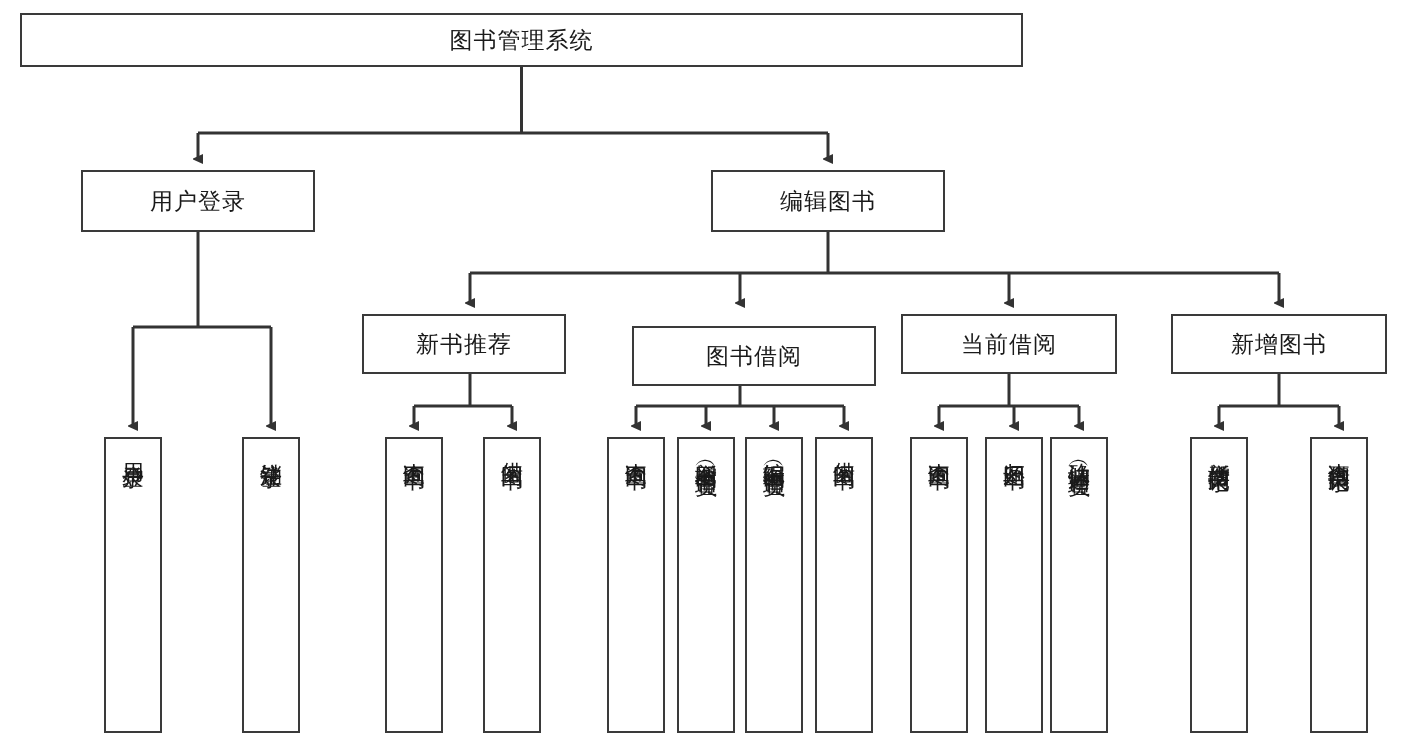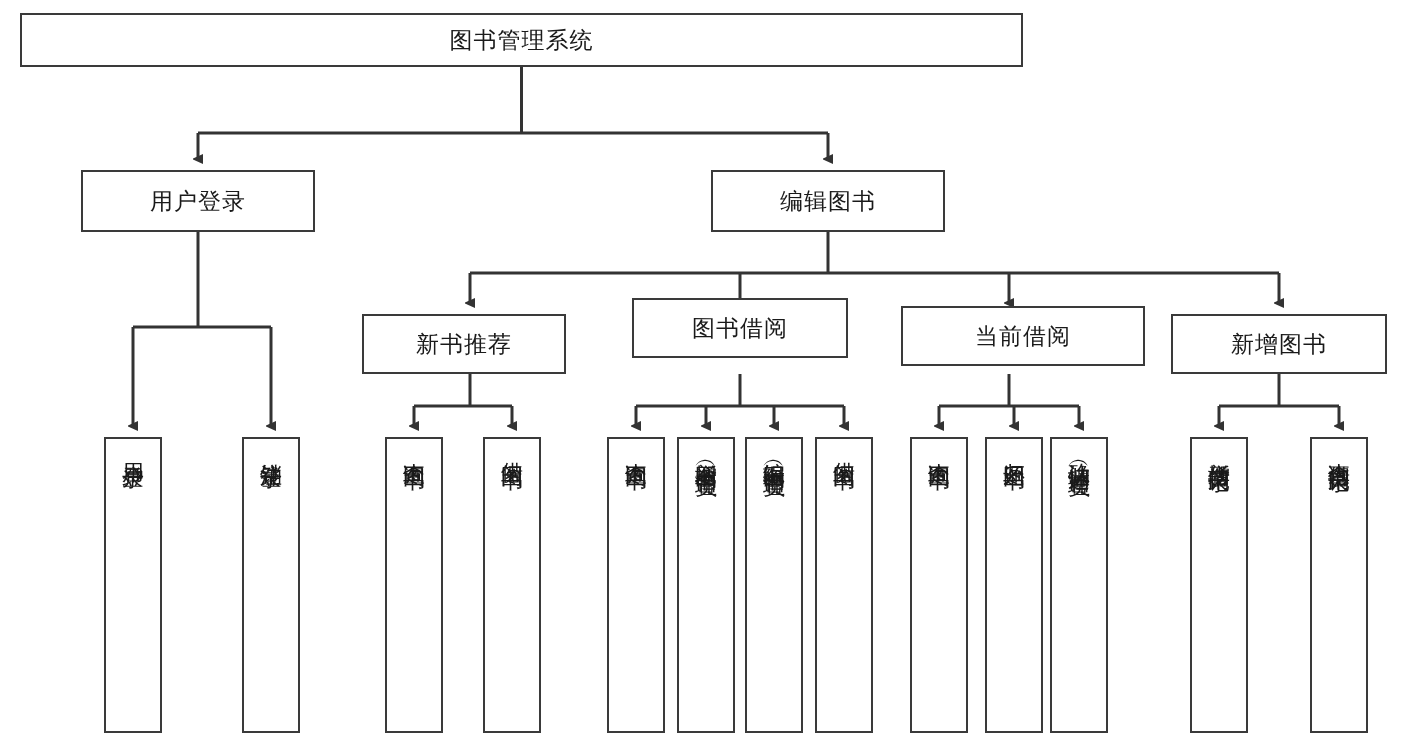--- a/index.html
+++ b/index.html
@@ -115,24 +115,24 @@
       </div>
       <div class="node horiz" style="left: 81px; top: 170px; width: 234px; height: 62px;">
         <span>用户登录</span>
       </div>
       <div class="node horiz" style="left: 711px; top: 170px; width: 234px; height: 62px;">
         <span>编辑图书</span>
       </div>
       <div class="node horiz" style="left: 362px; top: 314px; width: 204px; height: 60px;">
         <span>新书推荐</span>
       </div>
-      <div class="node horiz" style="left: 632px; top: 298px; width: 216px; height: 60px; align-items: center;">
+      <div class="node horiz" style="left: 632px; top: 326px; width: 244px; height: 60px; align-items: center;">
         <span>图书借阅</span>
       </div>
-      <div class="node horiz" style="left: 901px; top: 306px; width: 244px; height: 60px;">
+      <div class="node horiz" style="left: 901px; top: 314px; width: 216px; height: 60px;">
         <span>当前借阅</span>
       </div>
       <div class="node horiz" style="left: 1171px; top: 314px; width: 216px; height: 60px;">
         <span>新增图书</span>
       </div>
       <div class="node vert" style="left: 104px; top: 437px; width: 58px; height: 296px;">
         <span class="vlabel">用户登录</span>
       </div>
       <div class="node vert" style="left: 242px; top: 437px; width: 58px; height: 296px;">
         <span class="vlabel">注销登录</span>

